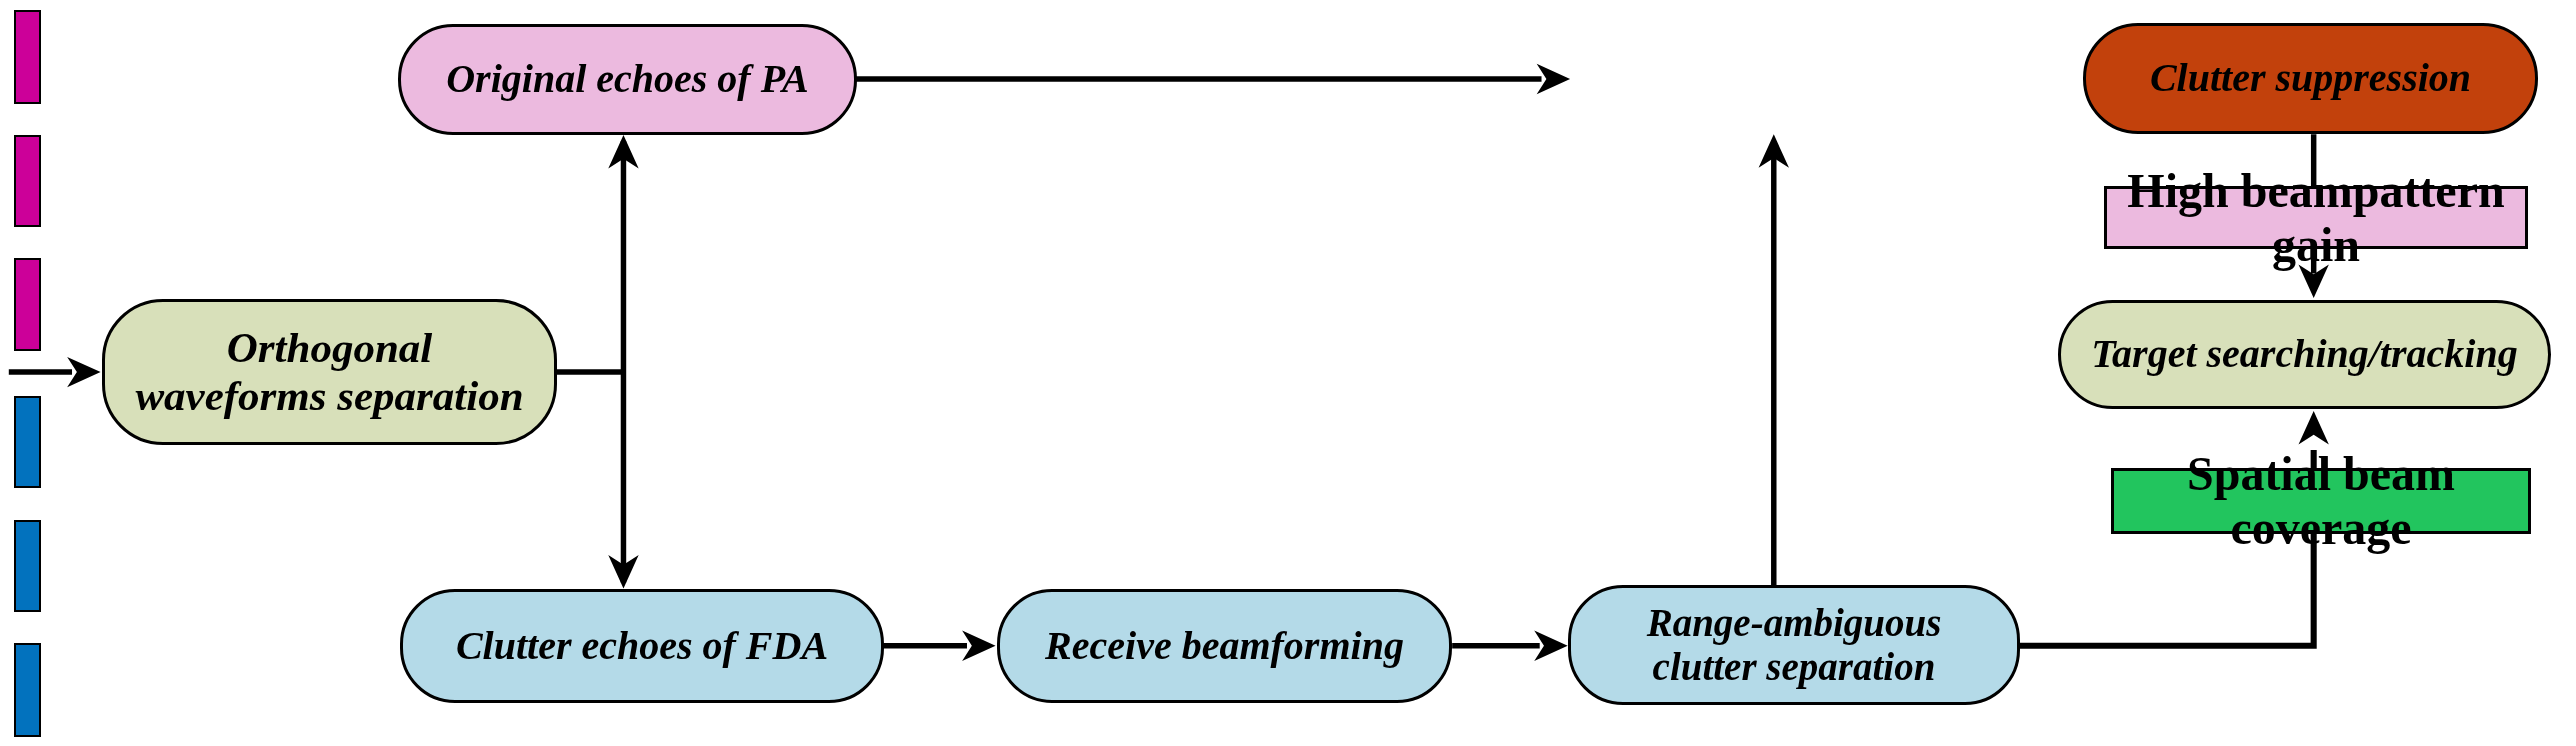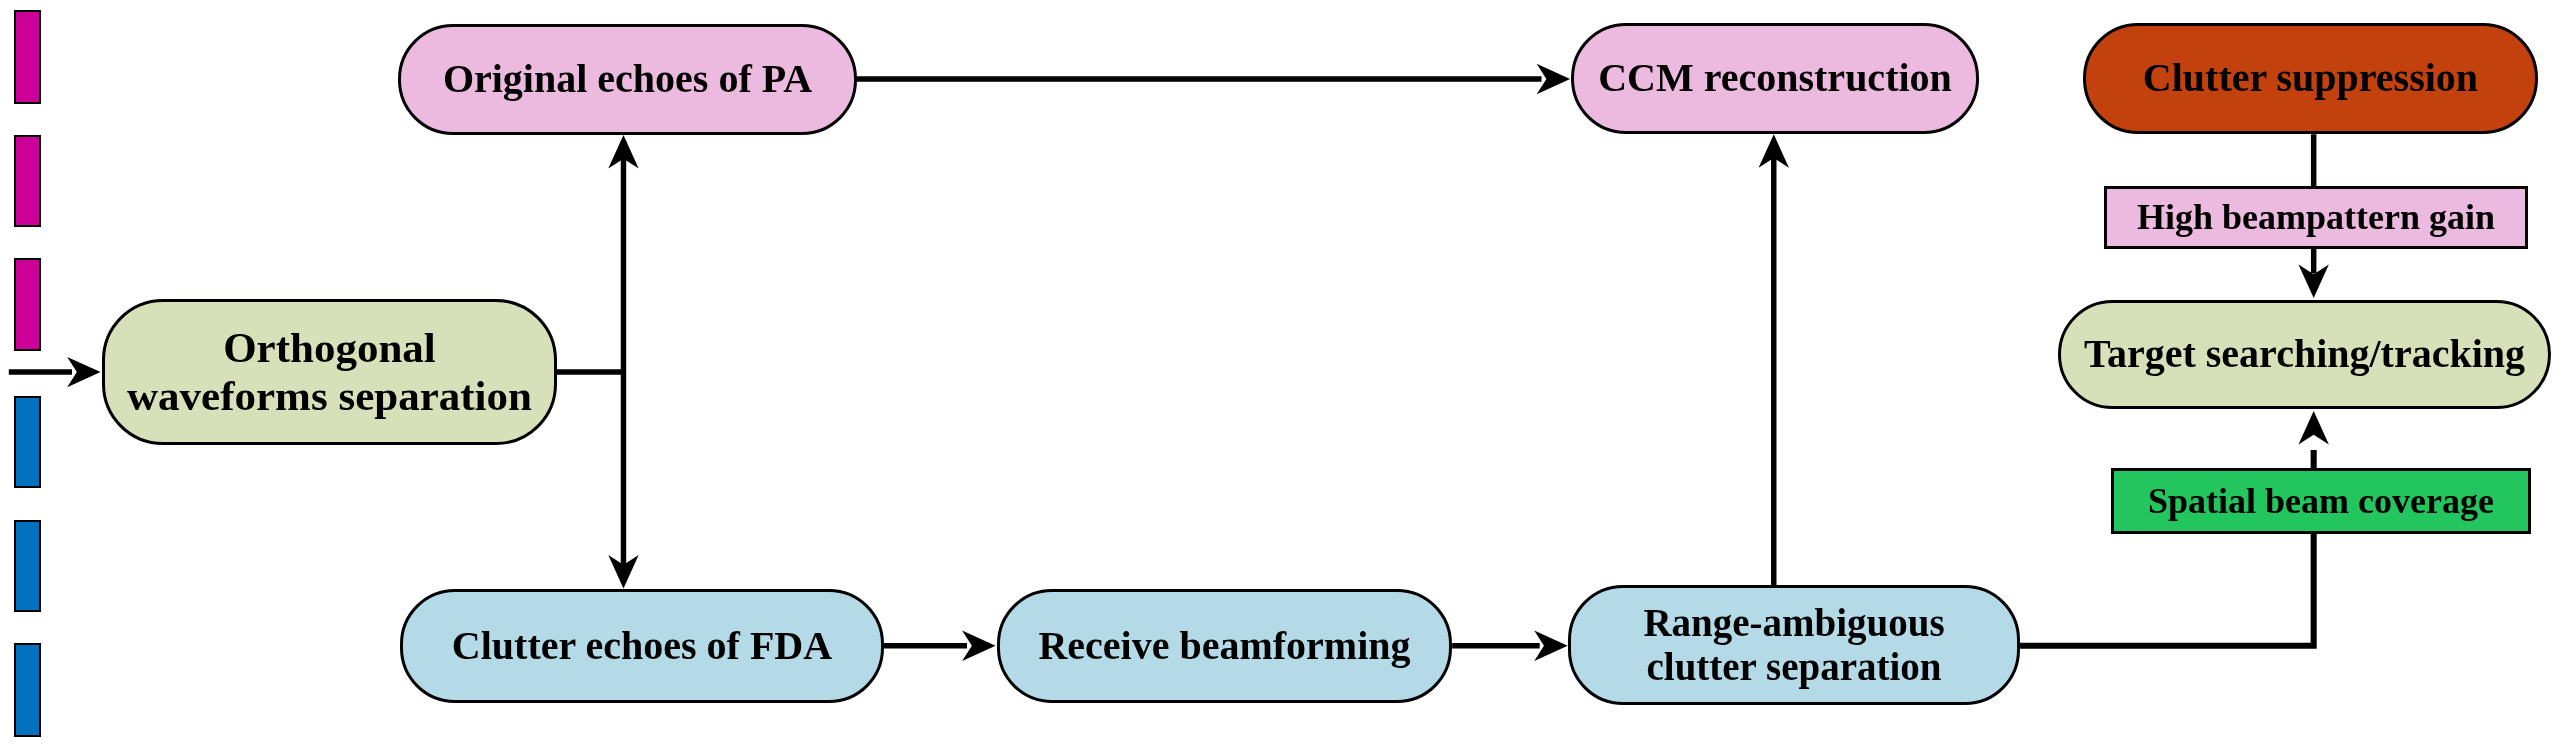--- a/index.html
+++ b/index.html
@@ -26,26 +26,26 @@
     position:absolute;
     box-sizing:border-box;
     border:3px solid #000;
     display:flex;align-items:center;justify-content:center;
     text-align:center;
     font-weight:700;color:#000;
     white-space:pre-line;
     line-height:1.12;
     z-index:2;
   }
-  .round{border-radius:55px;}
+  .round{border-radius:55px;font-style:italic;}
   .tag{border-radius:0;}
   .fs70{font-size:43px;}
   .fs66{font-size:40px;}
   .fs64{font-size:39px;}
-  .fs60{font-size:36px;}
+  .fs60{font-size:48px;}
   .edge{stroke:#000;fill:none;}
   .head{fill:#000;stroke:none;}
 </style>
 </head>
 <body>
 
 <div class="canvas">
 
   <svg class="wires" viewBox="0 0 4236 1227" xmlns="http://www.w3.org/2000/svg">
 
@@ -114,23 +114,20 @@
 
   <div class="node round fs66" style="left: 997px; top: 589px; width: 455px; height: 114px; background: rgb(180, 218, 232);">
     <span>Receive beamforming</span>
   </div>
 
   <div class="node round fs64" style="left: 1568px; top: 585px; width: 452px; height: 120px; background: rgb(180, 218, 232);">
     <span>Range-ambiguous
 clutter separation</span>
   </div>
 
-  <div class="node round fs66" style="left: 1571px; top: 23px; width: 408px; height: 111px; background: rgb(236, 186, 223);">
-    <span>CCM reconstruction</span>
-  </div>
 
   <div class="node round fs66" style="left: 2083px; top: 23px; width: 455px; height: 111px; background: #c2410c;">
     <span>Clutter suppression</span>
   </div>
 
   <div class="node tag fs60" style="left: 2104px; top: 186px; width: 424px; height: 63px; background: rgb(236, 186, 223);">
     <span>High beampattern gain</span>
   </div>
 
   <div class="node round fs66" style="left: 2058px; top: 300px; width: 493px; height: 109px; background: rgb(216, 224, 186);">

